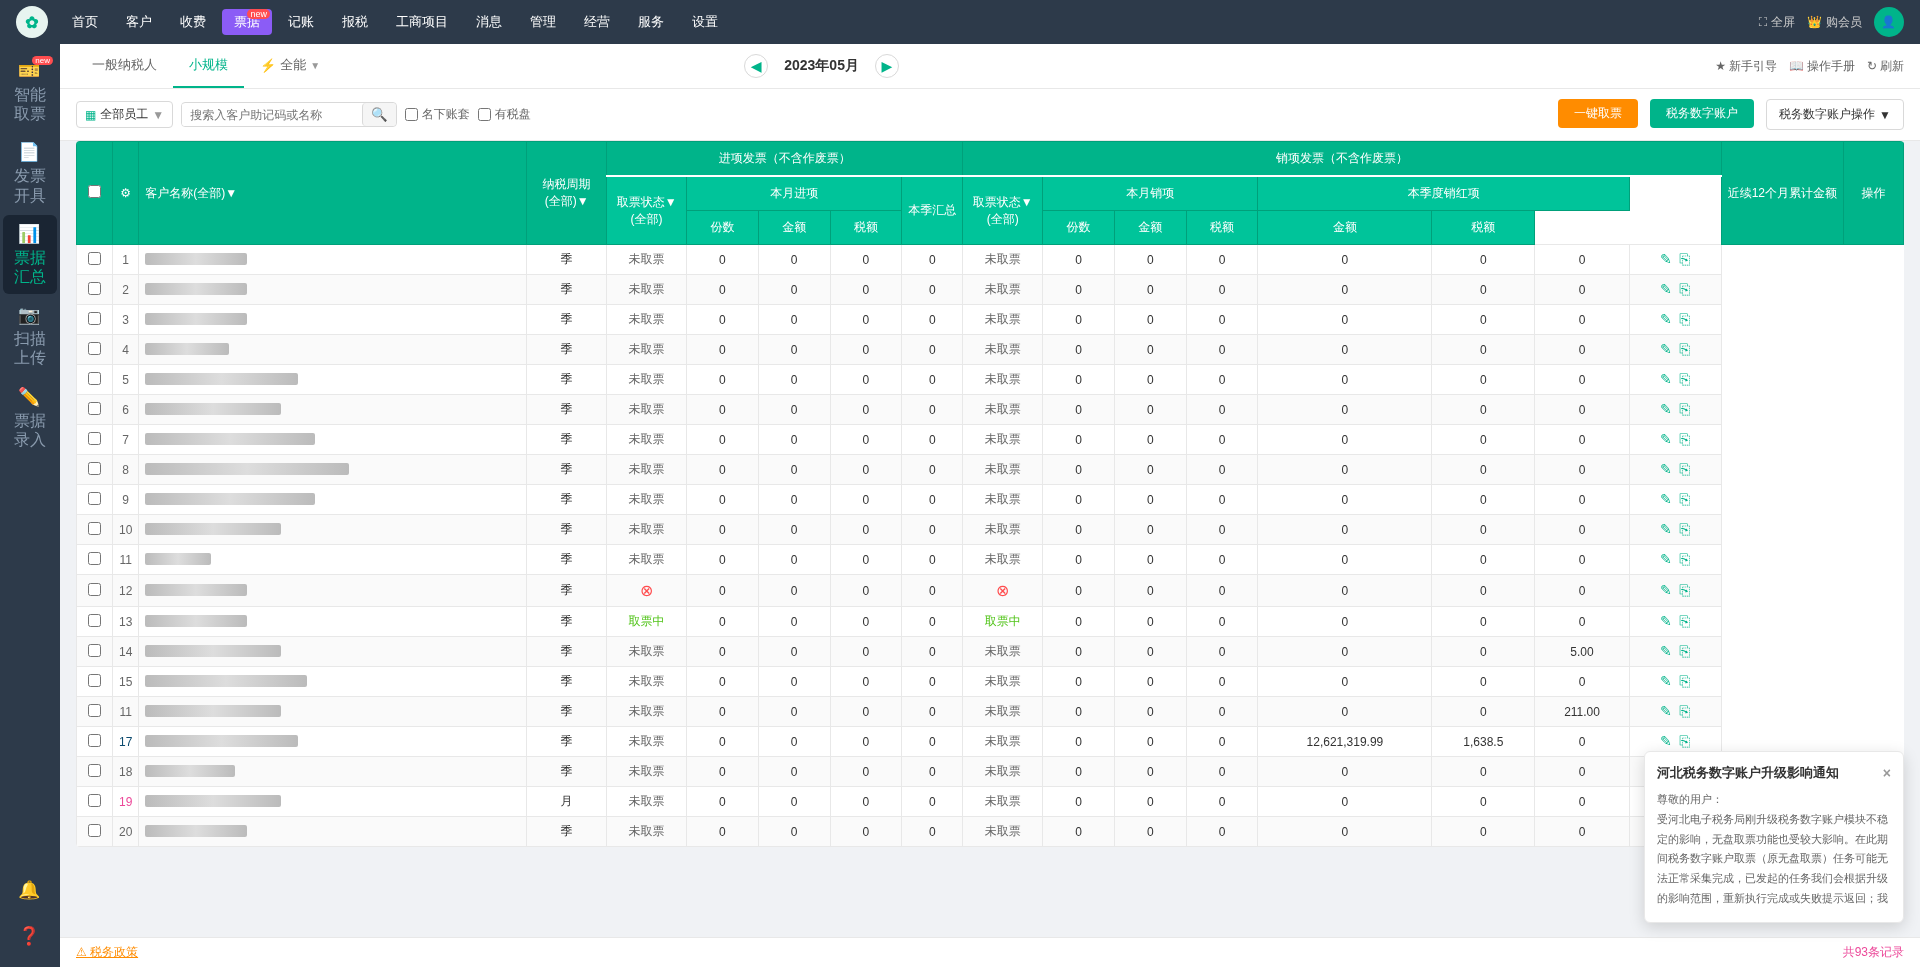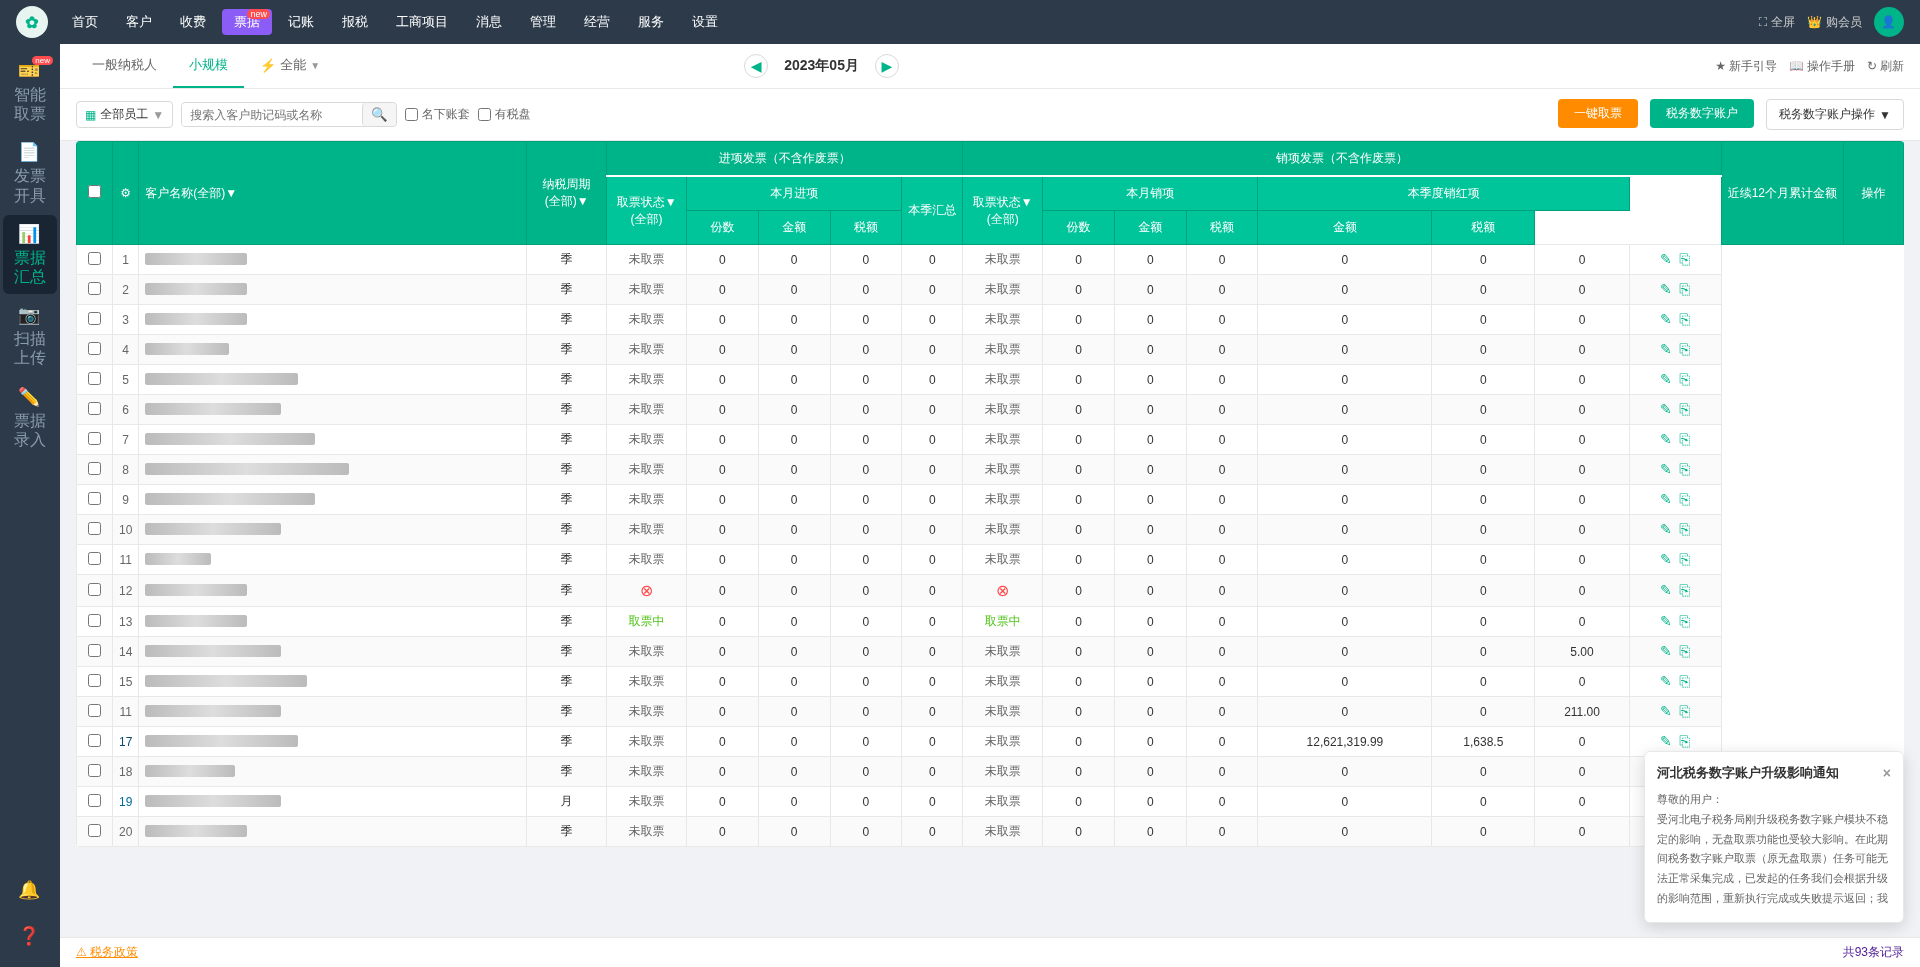--- a/index.html
+++ b/index.html
@@ -629,21 +629,21 @@
     <td>0</td>
     <td>0</td>
     <td><span>0</span></td>
     <td>
       <span class="action-icon">✎</span>
       <span class="action-icon">⎘</span>
     </td>
   </tr>
               <tr>
     <td><input type="checkbox" style=""></td>
-    <td style="color:#0369a1;">19</td>
+    <td style="color:#ec4899;">19</td>
     <td class="col-name"><span style="display:inline-block; background: linear-gradient(90deg, #bbb 0%, #ddd 50%, #bbb 100%); border-radius:2px; color:transparent; min-width:108px; height:12px;">████████████████</span></td>
     <td>月</td>
     <td><span class="status-normal">未取票</span></td>
     <td>0</td>
     <td>0</td>
     <td>0</td>
     <td>0</td>
     <td><span class="status-normal">未取票</span></td>
     <td>0</td>
     <td>0</td>
@@ -678,21 +678,21 @@
       <span class="action-icon">⎘</span>
     </td>
   </tr>
             </tbody>
         </table>
       </div>
     </div>
 
     <div class="status-bar">
       <span class="status-link">⚠ 税务政策</span>
-      <span style="margin-left:auto; color:#4c1d95;">共93条记录</span>
+      <span style="margin-left:auto; color:#ec4899;">共93条记录</span>
     </div>
   </div>
 </div>
 
 <div class="notification-popup">
   <div class="popup-title">
     <span>河北税务数字账户升级影响通知</span>
     <span class="popup-close">×</span>
   </div>
   <div class="popup-content" style="max-height:120px; overflow:hidden;">

